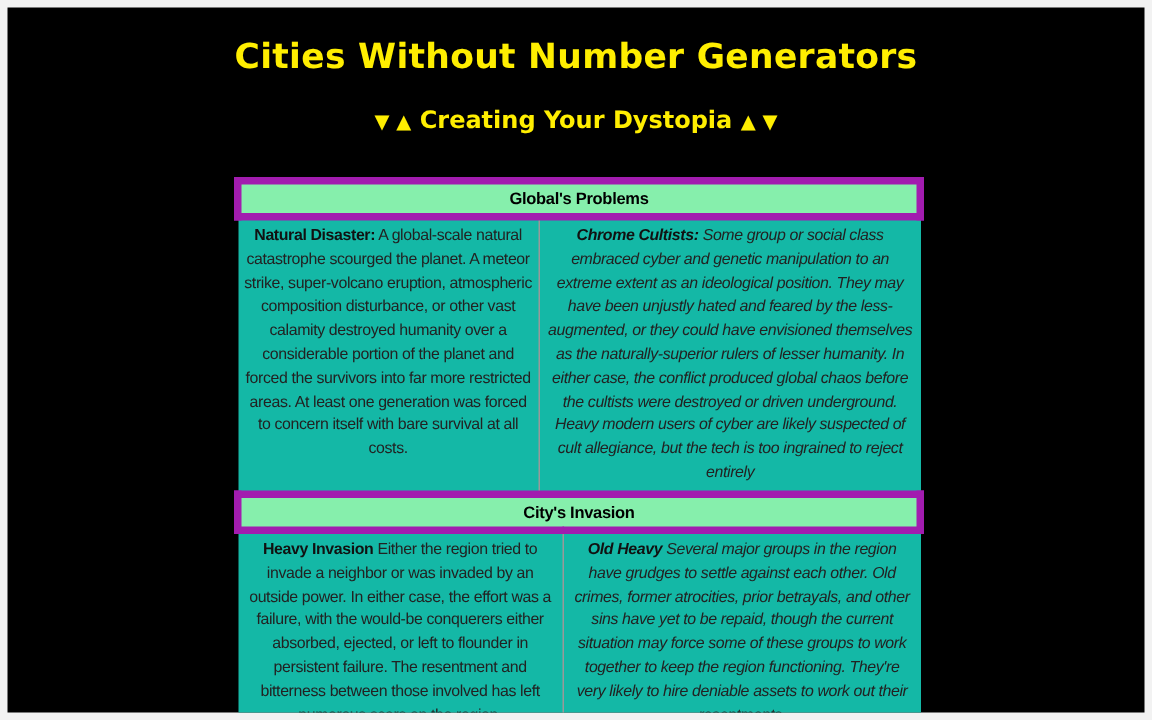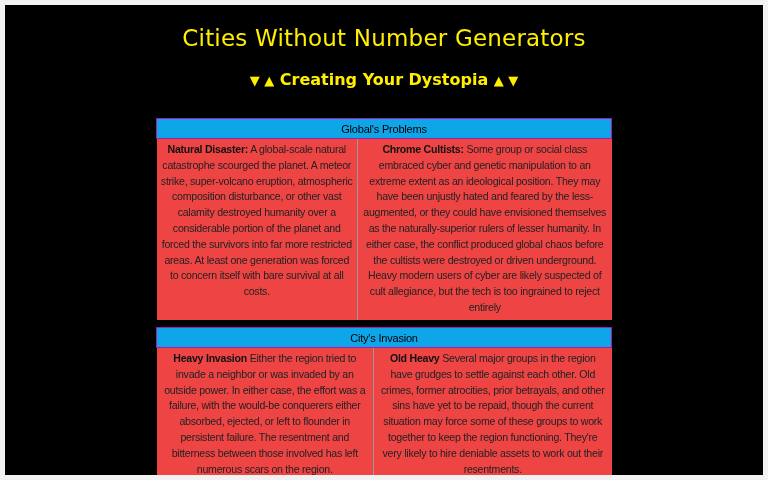--- a/index.html
+++ b/index.html
@@ -12,63 +12,63 @@
       position: absolute; left: 5px; top: 5px;
       width: 758px; height: 470px;
       background: #000;
       overflow: hidden;
     }
     .title {
       position: absolute; left: 0; right: 0; top: 20px;
       text-align: center;
       color: #ffee00;
       font-family: "DejaVu Sans", sans-serif;
-      font-weight: normal;
+      font-weight: bold;
       font-size: 23px;
       letter-spacing: 0.2px;
     }
     .subtitle {
       position: absolute; left: 0; right: 0; top: 65px;
       text-align: center;
       color: #ffee00;
       font-family: "DejaVu Sans", sans-serif;
       font-weight: bold;
       font-size: 16px;
     }
     .subtitle .tri { font-size: 13px; }
     .tbl {
       position: absolute;
       left: 151px; width: 455px;
       border-collapse: collapse;
       table-layout: fixed;
       font-family: "Liberation Sans Narrow", "Liberation Sans", sans-serif;
     }
     .tbl th {
-      background: #0ea5e9;
+      background: #86efac;
       color: #000;
-      font-weight: normal;
+      font-weight: bold;
       font-size: 11px;
       height: 19px;
       padding: 0;
-      border: 1px solid #a21caf;
+      border: 5px solid #a21caf;
       text-align: center;
       letter-spacing: -0.2px;
     }
     .tbl td {
-      background: #ef4444;
+      background: #14b8a6;
       color: #222;
       font-size: 10.6px;
       line-height: 15.8px;
       text-align: center;
       vertical-align: top;
       padding: 3px 4px 4px 4px;
       border-right: 1px solid #999;
       letter-spacing: -0.25px;
     }
-    .tbl td:last-child { border-right: none; }
+    .tbl td:last-child { border-right: none; font-style: italic; }
     .tbl td b { font-weight: bold; color: #111; }
     #tbl-global { top: 113px; }
     #tbl-city { top: 322px; }
   </style>
 </head>
 <body>
 
 <div class="frame">
 
   <div class="title">Cities Without Number Generators</div>

